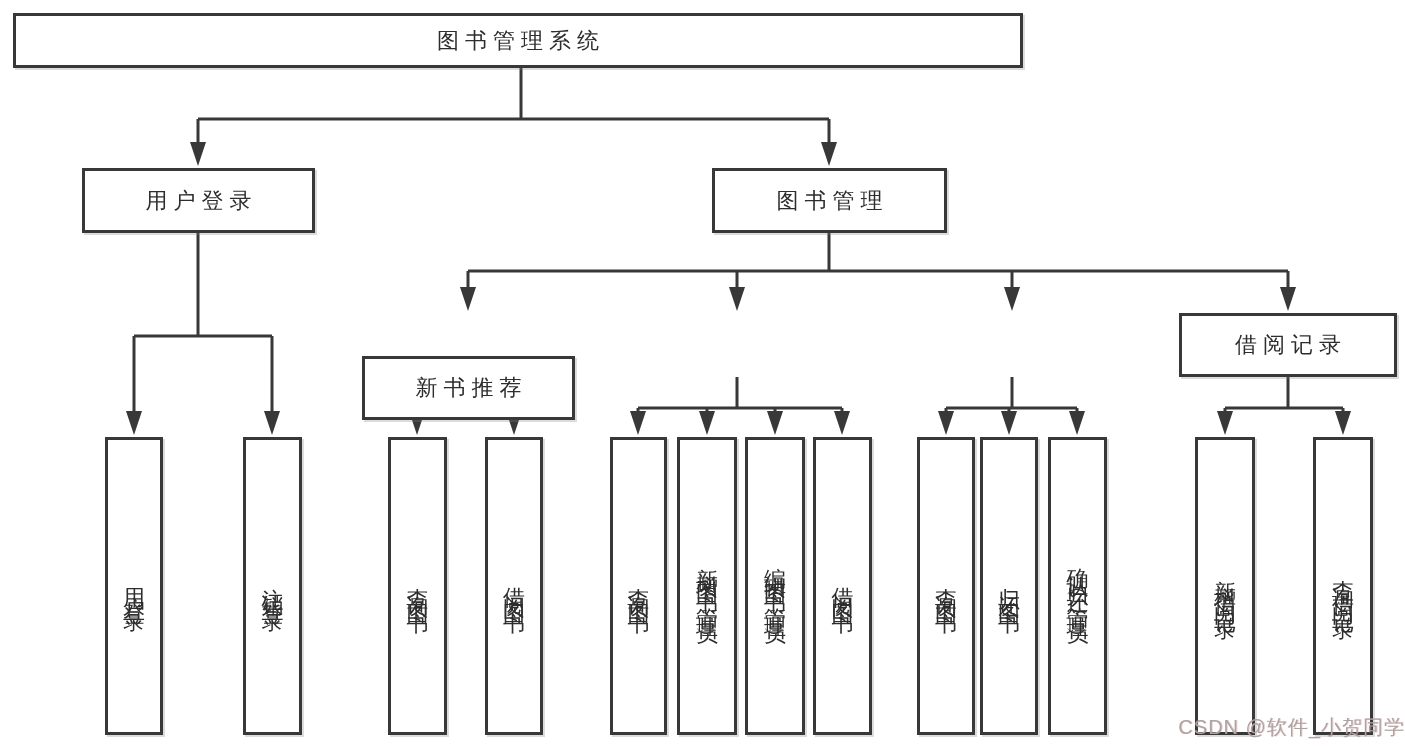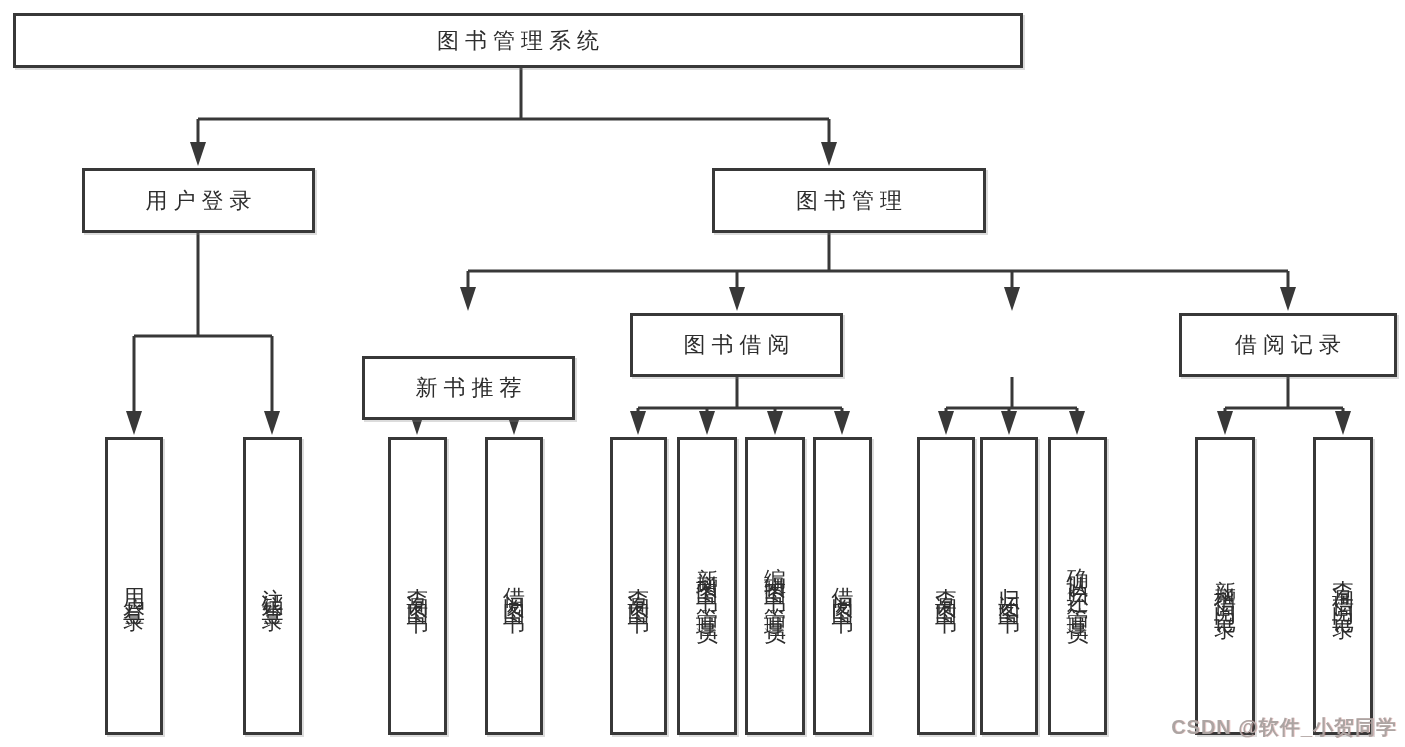--- a/index.html
+++ b/index.html
@@ -37,28 +37,27 @@
   .v-label {
     writing-mode: vertical-rl;
     text-orientation: mixed;
     font-size: 22px;
     letter-spacing: 8px;
     line-height: 1;
     color: #2d2d2d;
   }
   .watermark {
     position: absolute;
-    right: 8px;
+    right: 0;
     bottom: 6px;
     font-size: 20px;
     letter-spacing: 1px;
     color: #aca4a2;
     text-shadow: 1px 0 0 rgba(215,120,120,0.35);
     white-space: nowrap;
-    font-weight: bold;
   }
 </style>
 </head>
 <body>
 
 <div class="canvas">
 
   <svg class="connector-layer" viewBox="0 0 1405 747" xmlns="http://www.w3.org/2000/svg">
     <g stroke="#383838" stroke-width="3" fill="none">
 
@@ -99,29 +98,26 @@
     </g>
   </svg>
 
   <div class="box" style="left:13px; top:13px; width:1010px; height:55px;">
     <span class="h-label">图书管理系统</span>
   </div>
 
   <div class="box" style="left:82px; top:168px; width:233px; height:65px;">
     <span class="h-label">用户登录</span>
   </div>
-  <div class="box" style="left:712px; top:168px; width:274px; height:65px;">
+  <div class="box" style="left:712px; top:168px; width:235px; height:65px;">
     <span class="h-label">图书管理</span>
   </div>
 
   <div class="box" style="left:362px; top:313px; width:213px; height:64px;margin-top:43px;">
     <span class="h-label">新书推荐</span>
-  </div>
-  <div class="box" style="left:630px; top:313px; width:213px; height:64px;">
-    <span class="h-label">图书借阅</span>
   </div>
   <div class="box" style="left:1179px; top:313px; width:218px; height:64px;">
     <span class="h-label">借阅记录</span>
   </div>
 
   <div class="box" style="left:105px; top:437px; width:58px; height:298px;">
     <span class="v-label">用户登录</span>
   </div>
   <div class="box" style="left:243px; top:437px; width:59px; height:298px;">
     <span class="v-label">注销登录</span>

